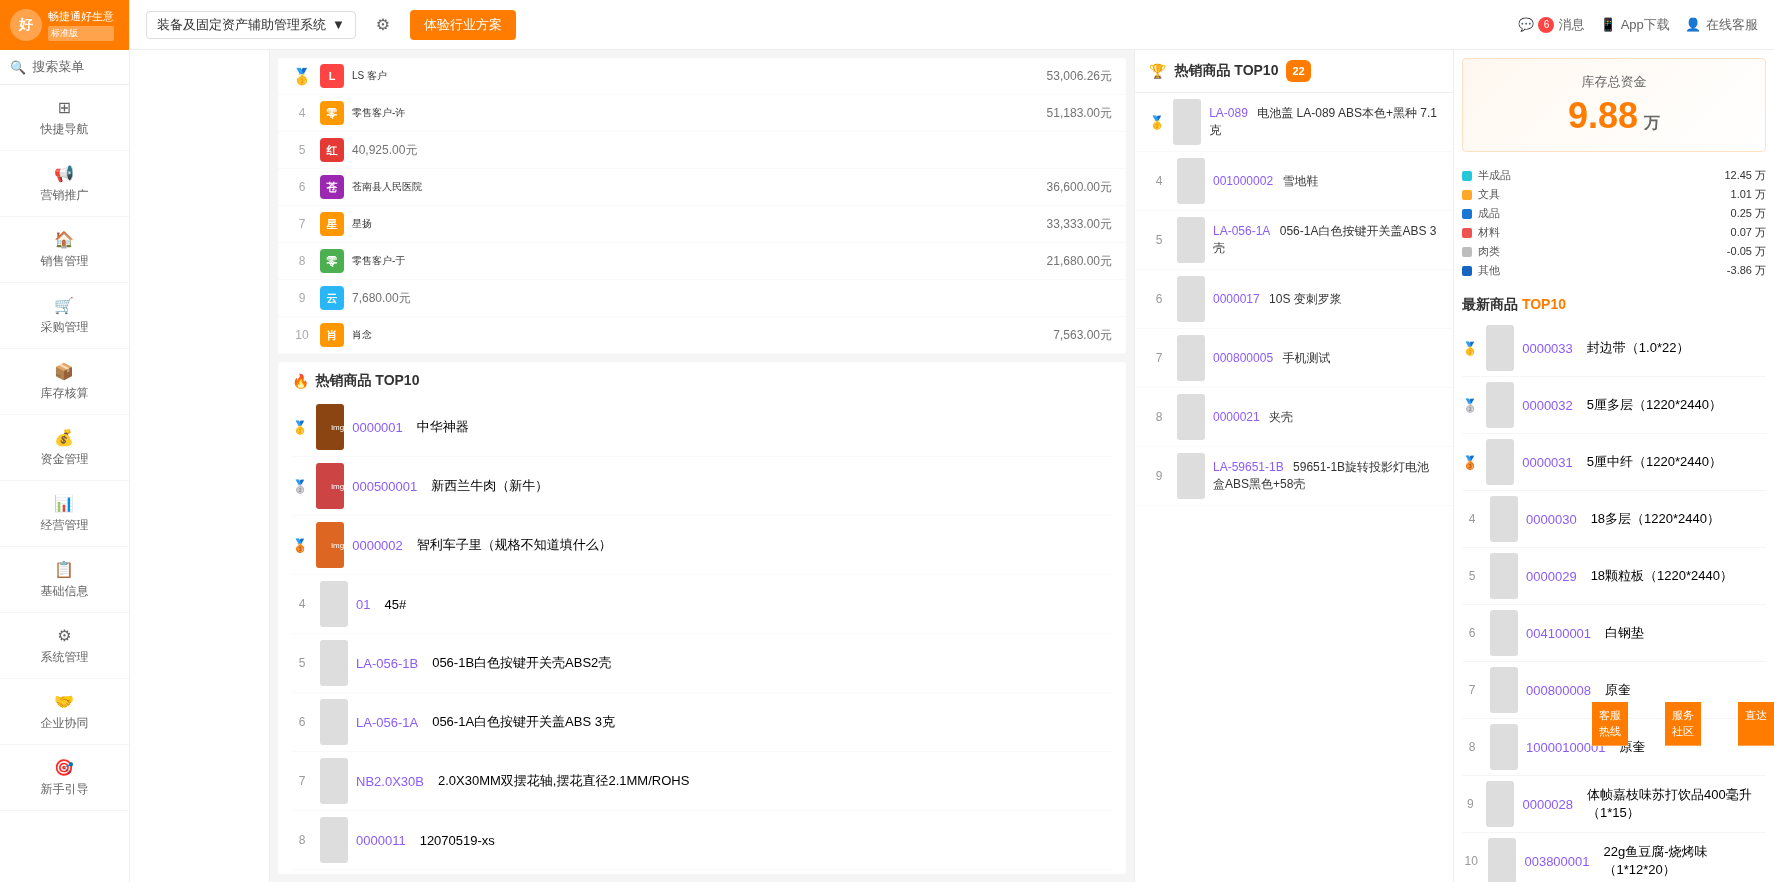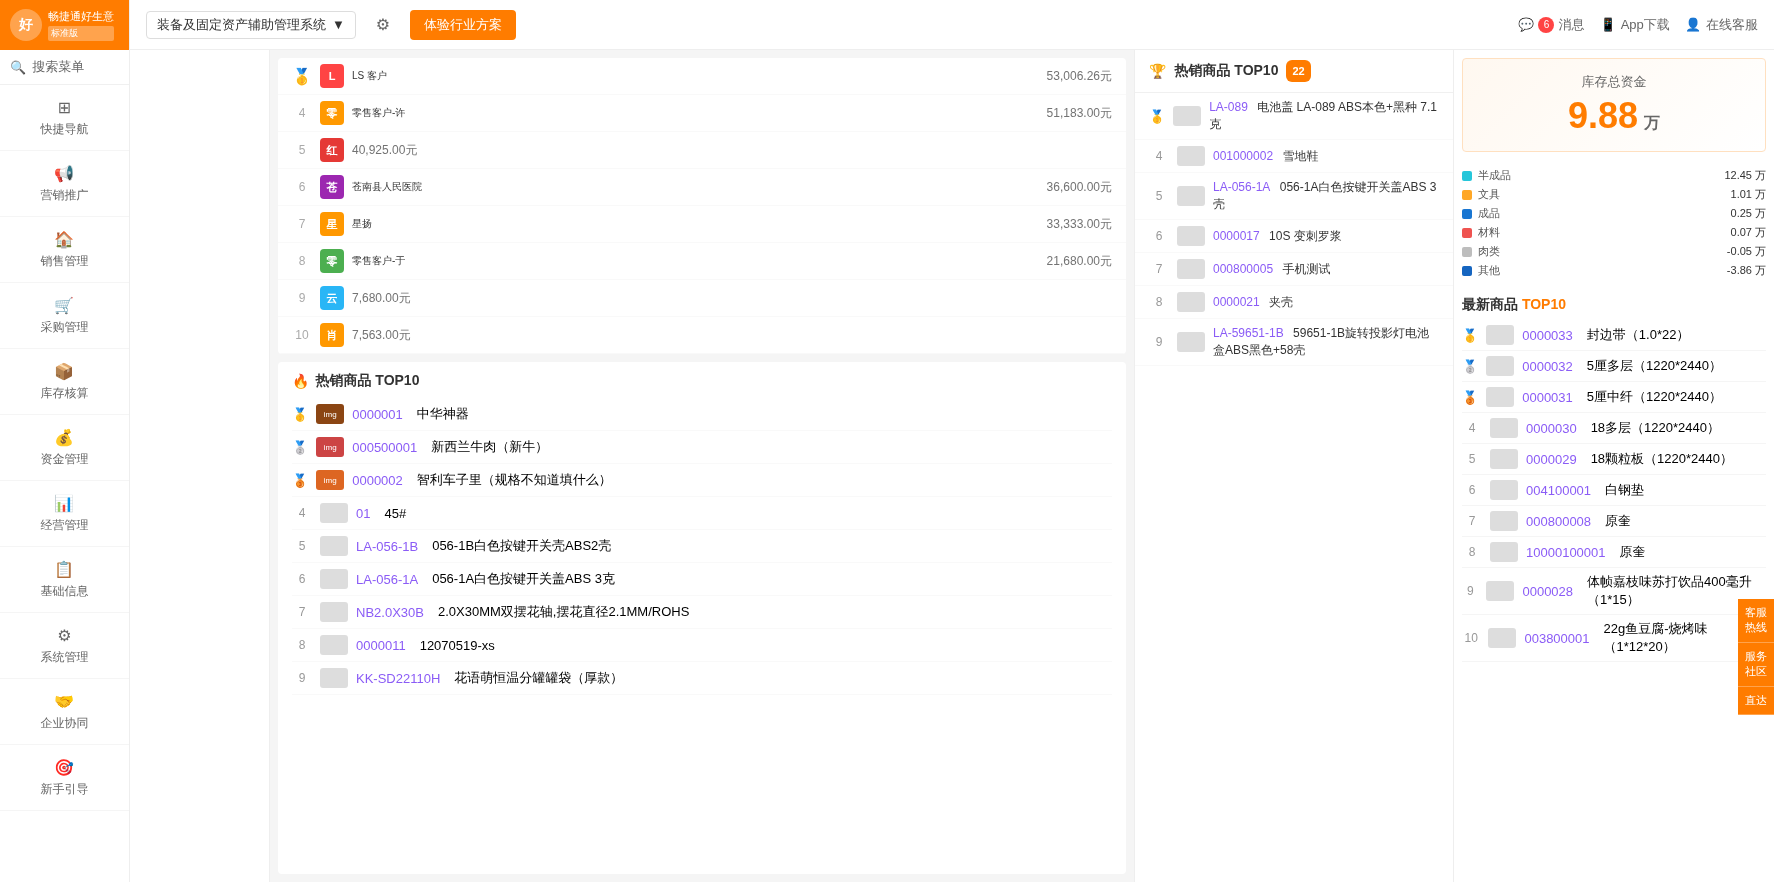--- a/index.html
+++ b/index.html
@@ -268,27 +268,27 @@
     
     .product-row {
       display: flex;
       align-items: center;
       padding: 6px 14px;
       border-bottom: 1px solid #f9f9f9;
       gap: 8px;
     }
     .product-thumb {
       width: 28px;
-      height: 20px;
+      height: 46px;
       background: #ddd;
       border-radius: 3px;
       flex-shrink: 0;
       display: flex;
       align-items: center;
-      justify-content: center;
+      justify-content: flex-end;
       font-size: 10px;
       color: #999;
     }
     .product-thumb.colored {
       background: #ccc;
     }
     .product-info {
       flex: 1;
       font-size: 12px;
       color: #333;
@@ -405,23 +405,23 @@
       align-items: center;
       padding: 6px 0;
       border-bottom: 1px solid #f9f9f9;
       gap: 8px;
     }
 
     
     .float-btns {
       position: fixed;
       right: 0;
-      bottom: 167px;
-      display: flex;
-      flex-direction: column;
+      bottom: 136px;
+      display: flex;
+      gap: 37px;
     }
     .float-btn {
       background: #ff7c00;
       color: white;
       width: 36px;
       padding: 6px 4px;
       text-align: center;
       font-size: 11px;
       cursor: pointer;
       border-bottom: 1px solid rgba(255,255,255,0.3);
@@ -568,20 +568,21 @@
             <div class="rank-amount">21,680.00元</div>
           </div>
           <div class="ranking-row">
             <span style="color:#aaa;font-size:12px;width:20px;text-align:center;">9</span>
             <div class="rank-avatar" style="background:#29b6f6;">云</div>
             <div class="rank-amount">7,680.00元</div>
           </div>
           <div class="ranking-row">
             <span style="color:#aaa;font-size:12px;width:20px;text-align:center;">10</span>
             <div class="rank-avatar" style="background:#ff9800;">肖</div>
+            <div class="rank-name">肖念</div>
             <div class="rank-amount">7,563.00元</div>
           </div>
         </div>
       </div>
 
       <div class="panel-box hot-panel" style="flex:1;overflow-y:auto;">
         <div class="hot-header">
           <span>🔥</span>
           <span>热销商品 TOP10</span>
         </div>

